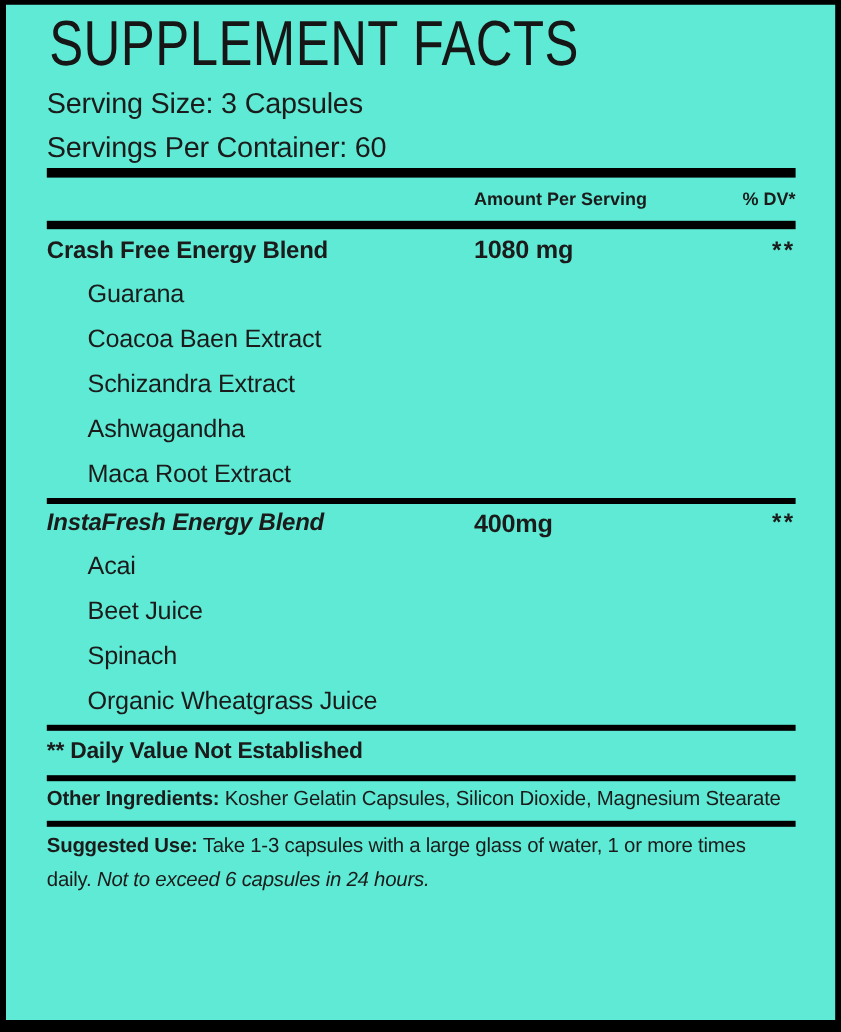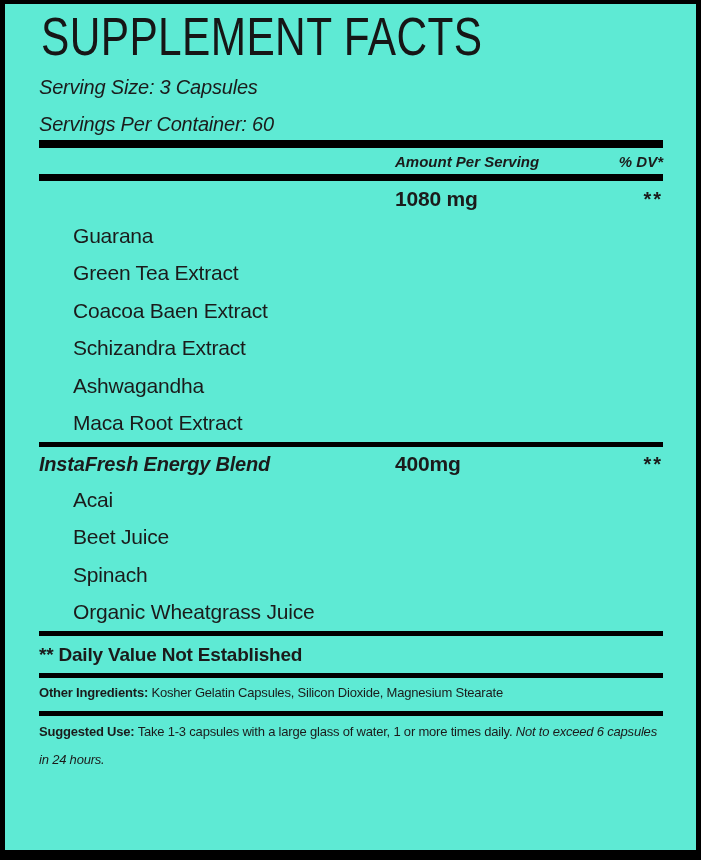--- a/index.html
+++ b/index.html
@@ -21,53 +21,53 @@
     font-weight: 400;
     line-height: 53px;
     margin: 6px 0 0 2px;
     white-space: nowrap;
     transform: scaleX(0.80);
     transform-origin: 0 50%;
     letter-spacing: 0.5px;
     color: #161616;
   }
 
-  .line { font-size: 20px; line-height: 24px; margin: 0; letter-spacing: -0.2px; font-style: italic; }
+  .line { font-size: 24px; line-height: 24px; margin: 0; letter-spacing: -0.2px; }
   .serving-size { margin-top: 12px; }
   .servings-per-container { margin-top: 13px; }
 
   .bar { background: #000; width: 100%; }
   .bar-1 { height: 8px; margin-top: 4px; }
   .bar-2 { height: 7px; }
   .bar-3 { height: 5px; }
   .bar-4 { height: 5px; }
   .bar-5 { height: 5px; }
   .bar-6 { height: 5px; }
 
   .row { position: relative; display: flex; align-items: center; }
-  .hdr-row { height: 26px; font-style: italic; }
+  .hdr-row { height: 36px; }
   .hdr { font-size: 15px; font-weight: 700; }
 
   .amount-col { position: absolute; left: 356px; }
   .dv-col { position: absolute; right: 0; }
 
   .blend-row { font-size: 20px; font-weight: 700; letter-spacing: -0.2px; }
   .blend-row-1 { height: 36px; }
   .blend-row-2 { height: 34px; align-items: center; }
   .blend-row .amount-col { font-size: 21px; }
   .blend-row .dv-col { font-size: 20px; letter-spacing: 2px; }
   .italic-name { font-style: italic; }
 
   .ing-row { height: 37.5px; padding-left: 34px; font-size: 21px; letter-spacing: -0.2px; }
 
   .fn-row { font-weight: 700; font-size: 19px; letter-spacing: -0.2px; }
   .fn-row-1 { height: 32px; }
   .fn-row-2 { height: 37px; }
 
-  .note { font-size: 13px; margin: 0; letter-spacing: -0.2px; }
+  .note { font-size: 17px; margin: 0; letter-spacing: -0.2px; }
   .other-ingredients { line-height: 29px; padding: 0 0 4px; }
   .suggested-use { line-height: 28px; padding-top: 2px; }
   .note b { font-weight: 700; }
   .note i { font-style: italic; }
 </style>
 </head>
 <body>
 
 <div class="label">
   <div class="content">
@@ -80,29 +80,27 @@
     <div class="bar bar-1"></div>
 
     <div class="row hdr-row">
       <span class="hdr amount-col">Amount Per Serving</span>
       <span class="hdr dv-col">% DV*</span>
     </div>
 
     <div class="bar bar-2"></div>
 
     <div class="row blend-row blend-row-1">
+      <span>Crash Free Energy Blend</span>
       <span class="amount-col">1080 mg</span>
       <span class="dv-col">**</span>
     </div>
 
     <div class="row ing-row">
       <span>Guarana</span>
-    </div>
-    <div class="row ing-row">
-      <span>Green Tea Extract</span>
     </div>
     <div class="row ing-row">
       <span>Coacoa Baen Extract</span>
     </div>
     <div class="row ing-row">
       <span>Schizandra Extract</span>
     </div>
     <div class="row ing-row">
       <span>Ashwagandha</span>
     </div>

